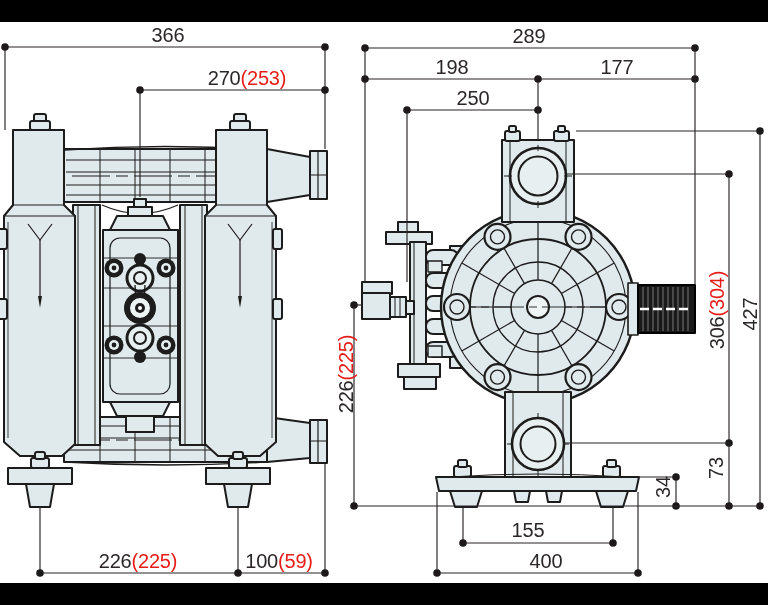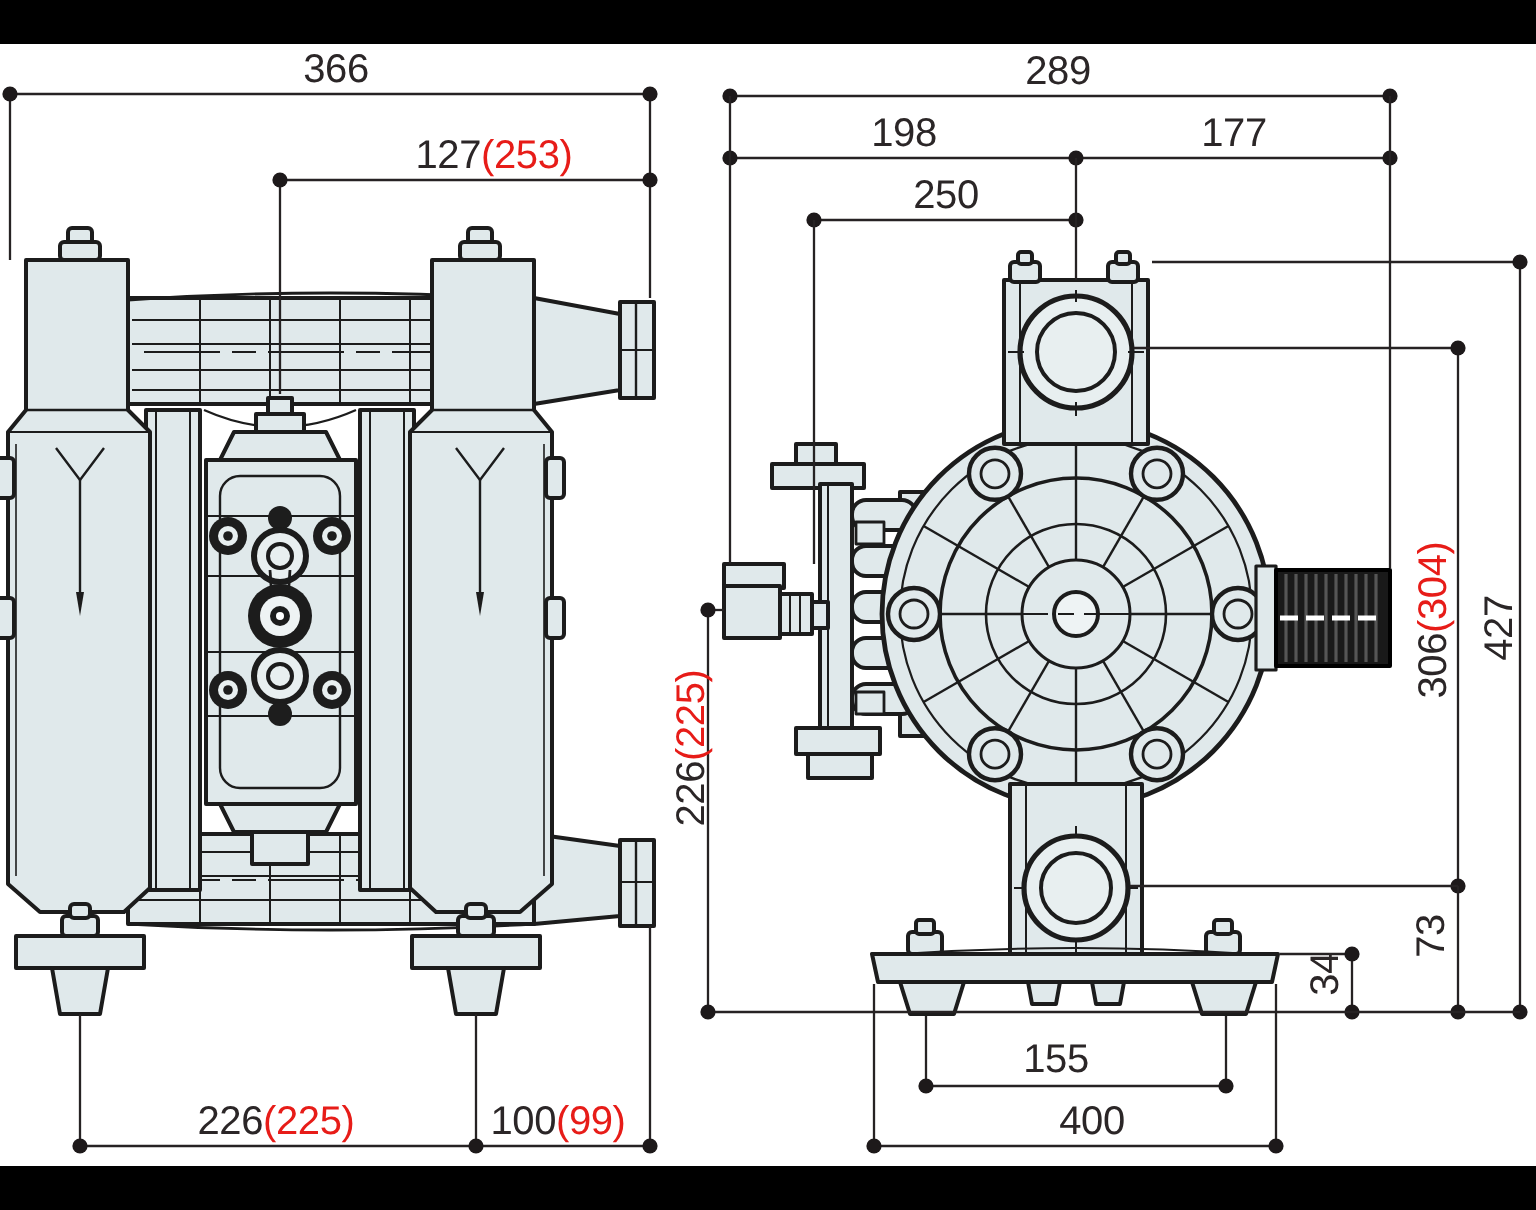--- a/index.html
+++ b/index.html
@@ -388,25 +388,25 @@
       <line x1="638" y1="492" x2="638" y2="573"></line>
       <line x1="437" y1="573" x2="638" y2="573"></line>
       <circle cx="437" cy="573" r="3.8" stroke="none"></circle>
           <circle cx="638" cy="573" r="3.8" stroke="none"></circle>
     </g>
   </g>
 </svg>
 
 <span class="dl" style="left:168px;top:45px"><span>366</span></span>
 
-<span class="dl" style="left:247px;top:88px"><span>127</span><span class="red">(253)</span></span>
+<span class="dl" style="left:247px;top:88px"><span>270</span><span class="red">(253)</span></span>
 
 <span class="dl" style="left:138px;top:571px"><span>226</span><span class="red">(225)</span></span>
 
-<span class="dl" style="left:279px;top:571px"><span>100</span><span class="red">(99)</span></span>
+<span class="dl" style="left:279px;top:571px"><span>100</span><span class="red">(59)</span></span>
 
 <span class="dl" style="left:529px;top:46px"><span>289</span></span>
 
 <span class="dl" style="left:452px;top:77px"><span>198</span></span>
 
 <span class="dl" style="left:617px;top:77px"><span>177</span></span>
 
 <span class="dl" style="left:473px;top:108px"><span>250</span></span>
 
 <span class="dl v" style="left:346px;top:374px"><span>226</span><span class="red">(225)</span></span>

